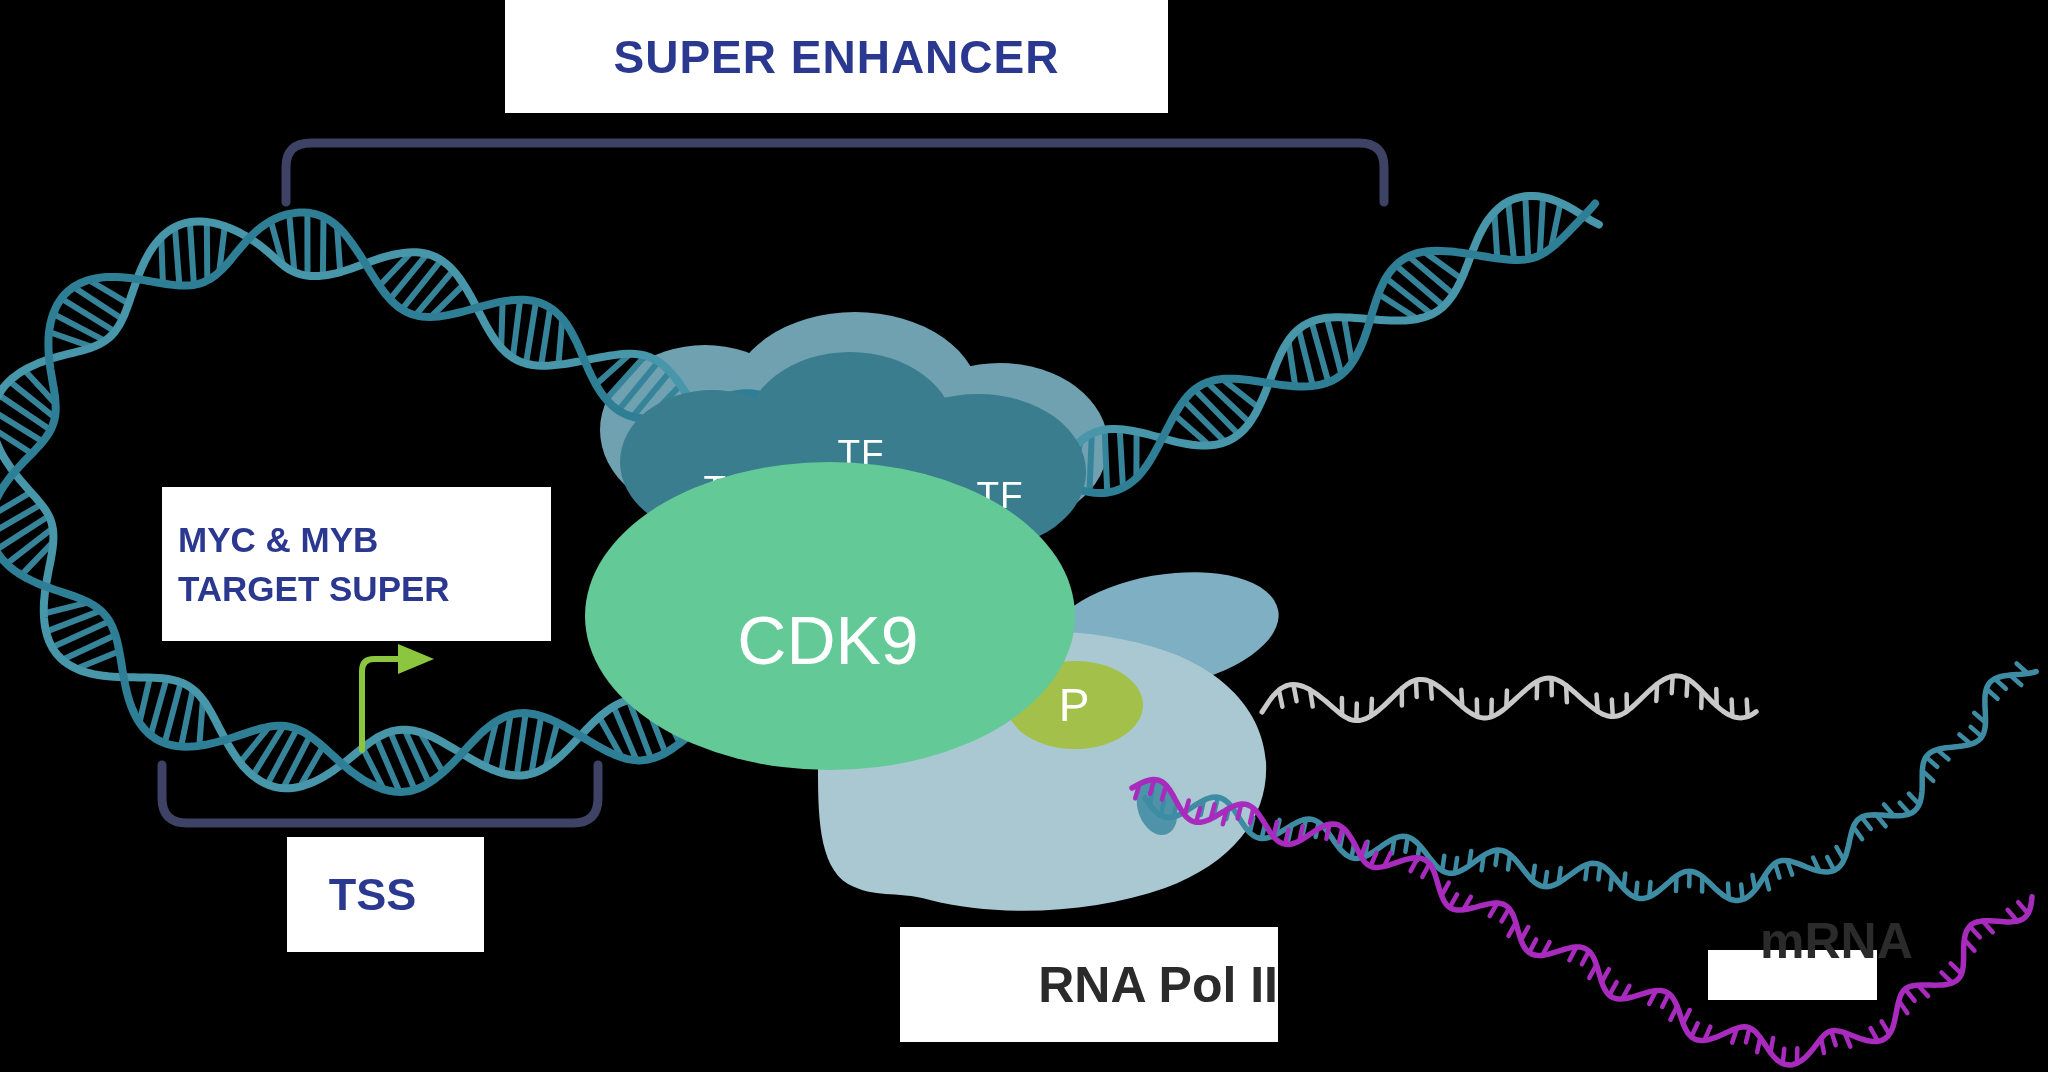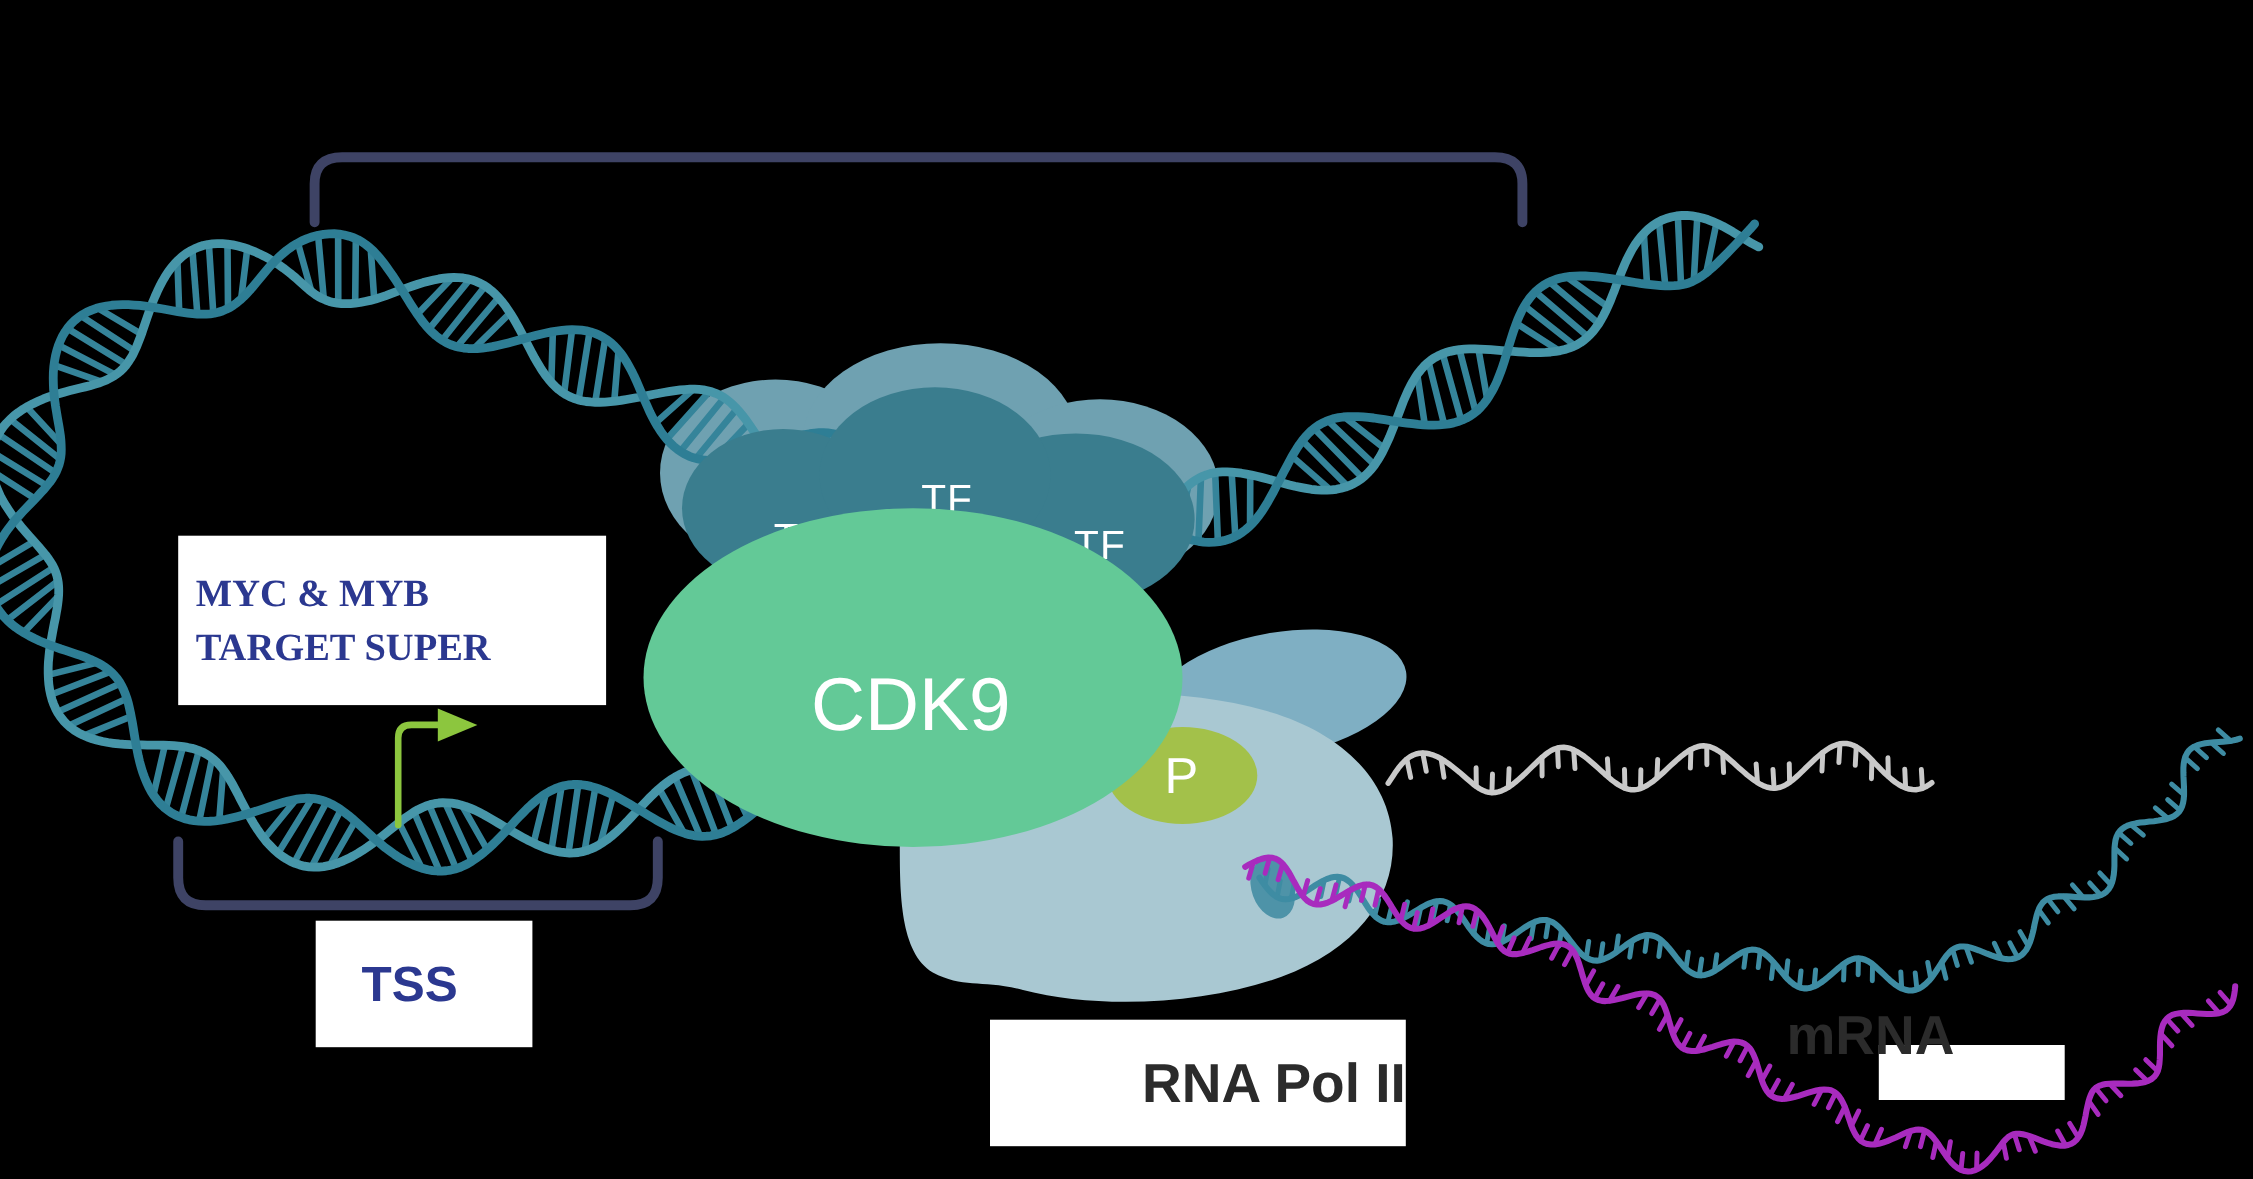--- a/index.html
+++ b/index.html
@@ -4,27 +4,27 @@
 <style>
   html,body{margin:0;padding:0;background:#000;}
   #scene{position:relative;width:2048px;height:1072px;overflow:hidden;
          background:var(--c-background,#000);font-family:"Liberation Sans",sans-serif;}
   #scene svg{position:absolute;left:0;top:0;}
   .box{position:absolute;background:var(--c-label_box,#fff);z-index:2;box-sizing:border-box;}
   .navy{color:var(--c-heading_text,#2B3890);font-weight:bold;}
   .dark{color:var(--c-dark_text,#2B2B2B);font-weight:bold;}
   #box-super{left:505px;top:0;width:663px;height:113px;display:flex;align-items:center;justify-content:center;
              font-size:46px;letter-spacing:1px;}
-  #box-myc{left:162px;top:487px;width:389px;height:154px;padding:28px 0 0 16px;font-size:35px;line-height:49px;font-family:Liberation Serif, serif;}
+  #box-myc{left:162px;top:487px;width:389px;height:154px;padding:28px 0 0 16px;font-size:35px;line-height:49px;}
   #box-tss{left:287px;top:837px;width:197px;height:115px;display:flex;align-items:center;justify-content:center;
            padding-right:26px;font-size:45px;text-align:center;}
   #box-rnapol{left:900px;top:927px;width:378px;height:115px;display:flex;align-items:center;padding-left:28px;
               font-size:50px;justify-content:flex-end;}
   #box-mrna{left:1708px;top:950px;width:169px;height:50px;}
-  #label-mrna{position:absolute;left:1624px;top:912px;z-index:3;font-size:50px;}
+  #label-mrna{position:absolute;left:1760px;top:912px;z-index:3;font-size:50px;}
   .t-tf{font-family:"Liberation Sans",sans-serif;font-size:37px;fill:#fff;text-anchor:middle;letter-spacing:1px;}
   .t-cdk9{font-family:"Liberation Sans",sans-serif;font-size:68px;fill:#fff;text-anchor:middle;}
   .t-p{font-family:"Liberation Sans",sans-serif;font-size:46px;fill:#fff;text-anchor:middle;}
   .bracket{fill:none;stroke-width:9px;stroke-linecap:round;}
   .arrowstem{fill:none;stroke-width:6px;stroke-linecap:round;}
 </style>
 </head>
 <body>
 
 <div id="scene">
@@ -344,20 +344,23 @@
     <g>
       <path class="bracket" d="M 162 765 L 162 798 Q 162 823 187 823 L 573 823 Q 598 823 598 798 L 598 765" stroke="#3E4365"></path>
     </g>
 
     <g>
       <path class="arrowstem" d="M 362 750 L 362 671 Q 362 659 374 659 L 399 659" stroke="#8CC63E"></path>
       <polygon points="398,644 434,659 398,674" fill="#8CC63E"></polygon>
     </g>
   </svg>
 
+  <div class="box navy" id="box-super">
+    <span>SUPER ENHANCER</span>
+  </div>
 
   <div class="box navy" id="box-myc">
     <div>MYC &amp; MYB</div>
     <div>TARGET SUPER</div>
   </div>
 
   <div class="box navy" id="box-tss">
     <span>TSS</span>
   </div>
 

